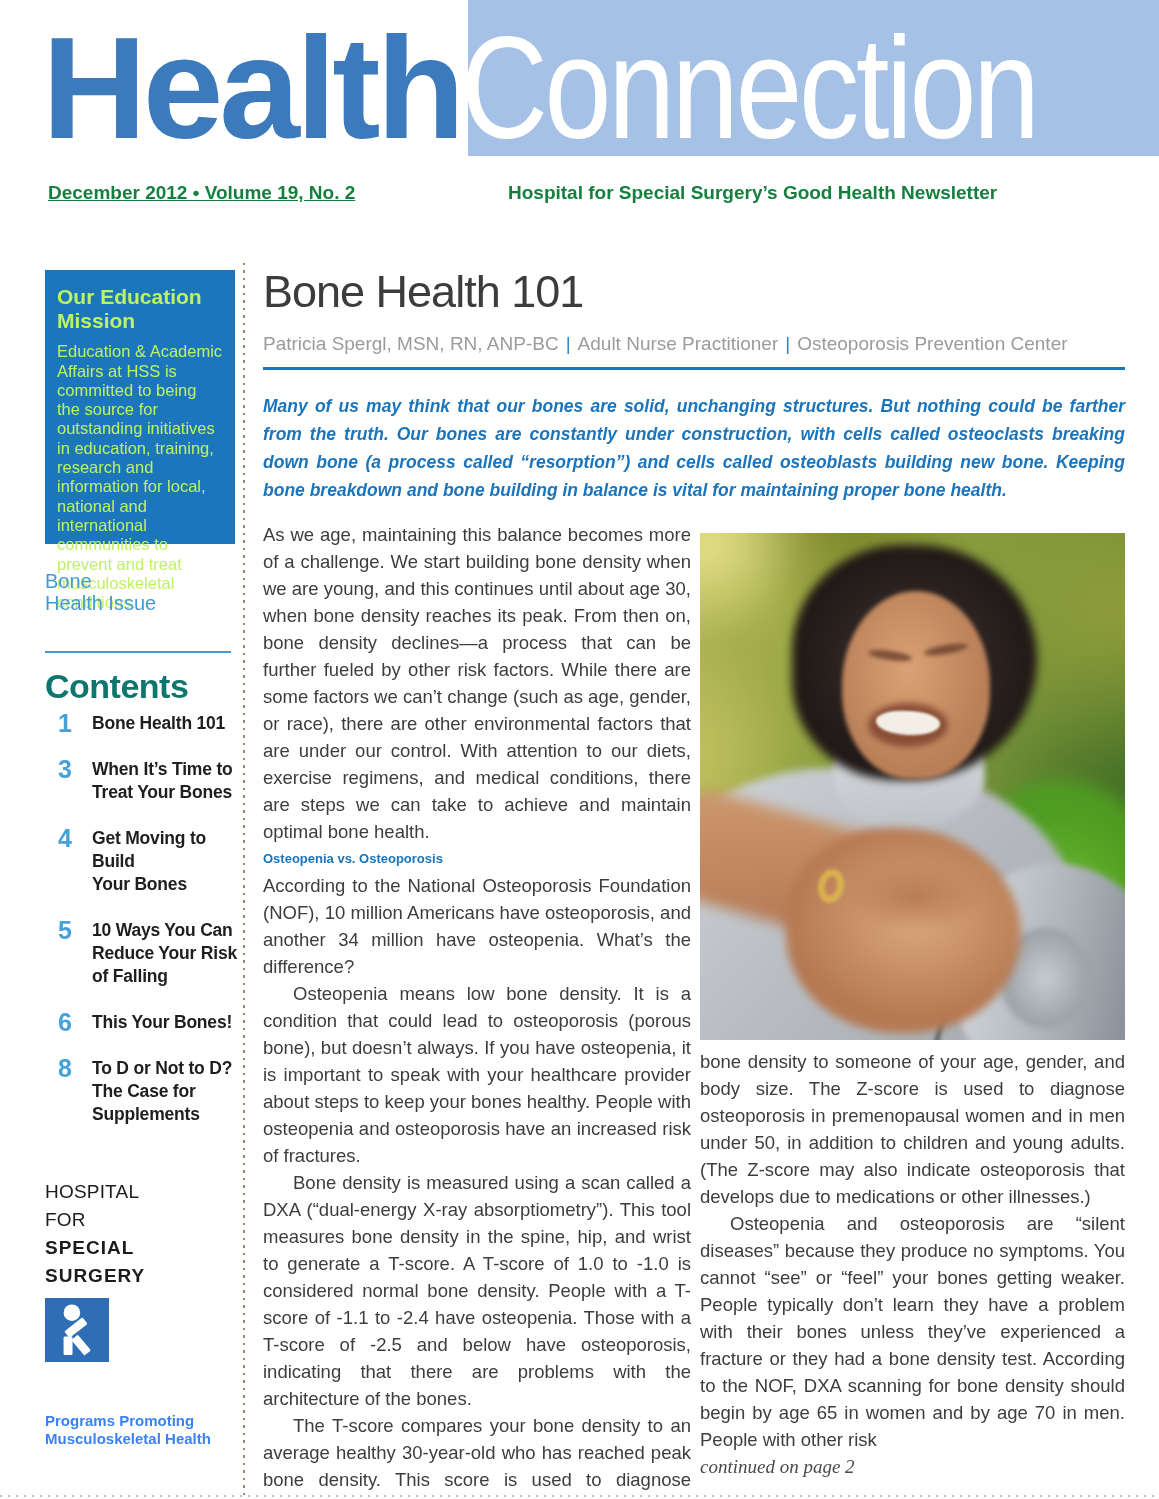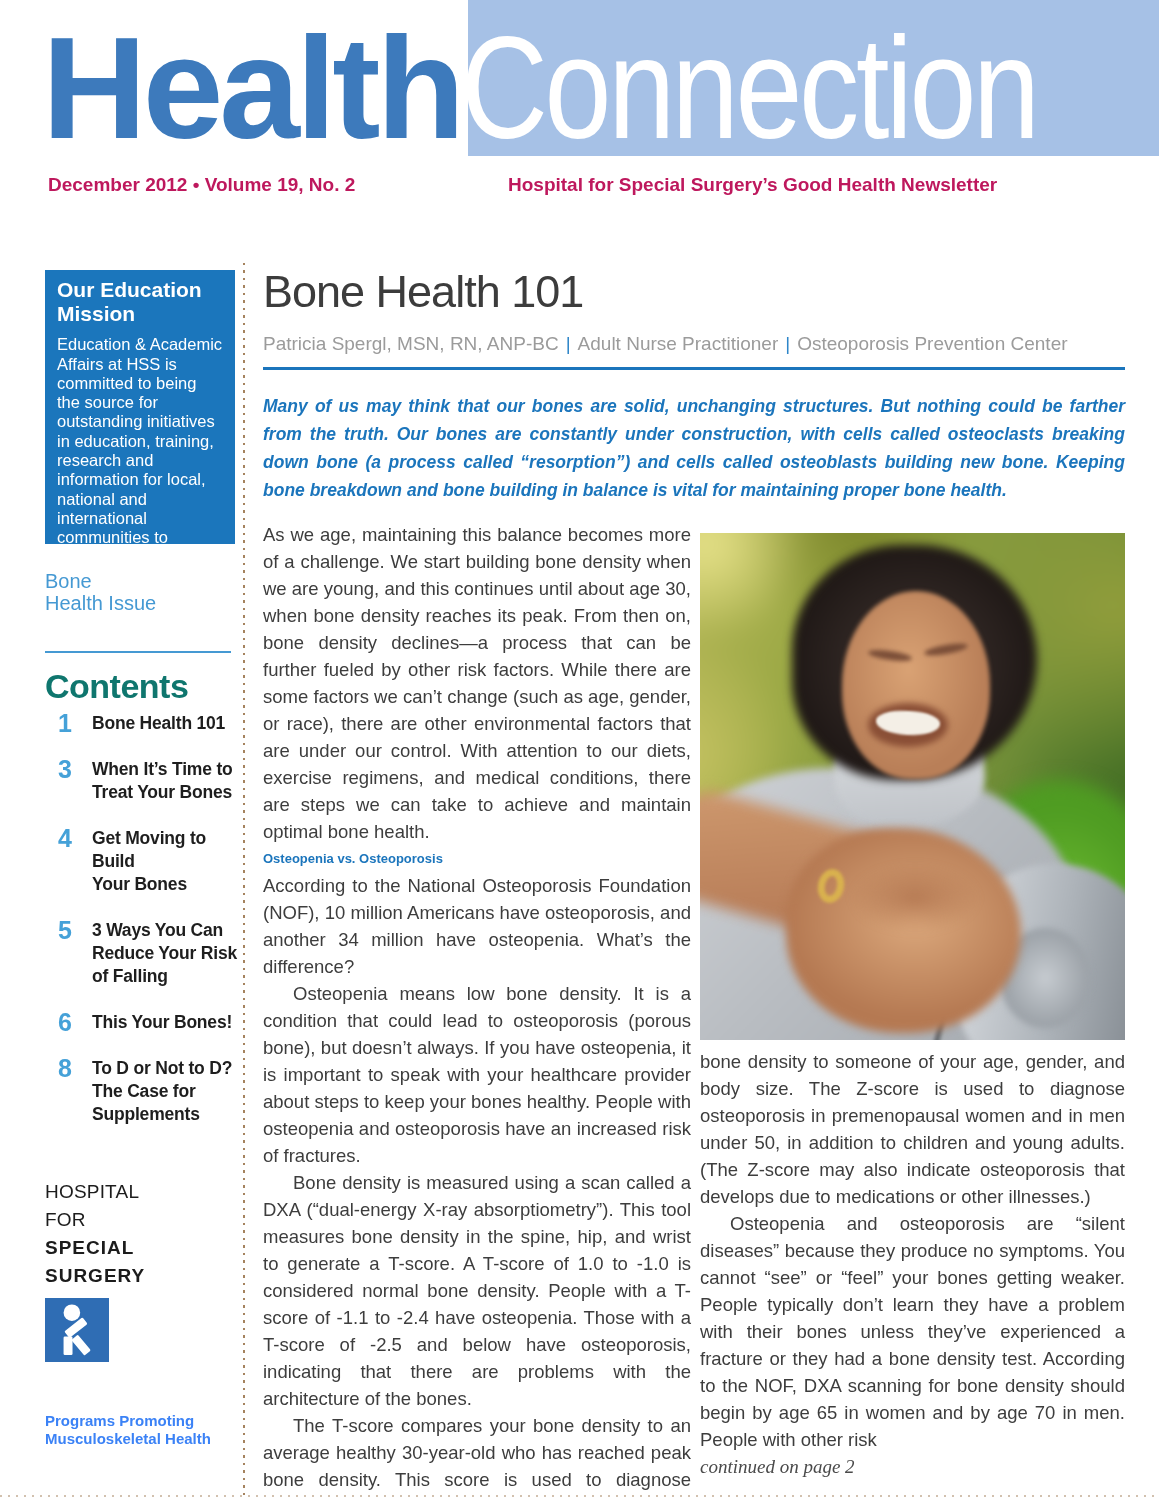--- a/index.html
+++ b/index.html
@@ -5,25 +5,25 @@
   * { margin:0; padding:0; box-sizing:border-box; }
   html,body { background:#ffffff; }
   body { font-family:"Liberation Sans", sans-serif; }
   .page { position:relative; width:1159px; height:1499px; background:#fff; overflow:hidden; }
 
   
   .mast-block { position:absolute; left:468px; top:0; width:691px; height:156px; background:#a6c1e6; }
   .masthead { position:absolute; left:42px; top:16px; line-height:1; white-space:nowrap; }
   .mast-bold { font-size:145px; font-weight:bold; letter-spacing:-4px; color:#3d7abc; }
   .mast-light { display:inline-block; font-size:145px; font-weight:400; letter-spacing:-4px; color:#ffffff; transform:scaleX(.83); transform-origin:left bottom; }
-  .meta-row { position:absolute; left:48px; top:174px; width:1090px; font-size:19px; font-weight:bold; color:#be185d; }
+  .meta-row { position:absolute; left:48px; top:182px; width:1090px; font-size:19px; font-weight:bold; color:#15803d;text-decoration:underline; }
   .meta-tagline { position:absolute; left:460px; top:0; }
 
   
-  .mission-box { position:absolute; left:45px; top:270px; width:190px; height:274px; background:#1b76bc; color:#ffffff; padding:8px 12px; }
+  .mission-box { position:absolute; left:45px; top:270px; width:190px; height:274px; background:#1b76bc; color:#bef264; padding:15px 12px; }
   .mission-title { font-size:21px; font-weight:bold; line-height:1.15; margin-bottom:9px; }
   .mission-body { font-size:16.5px; line-height:1.17; font-weight:500; }
   .issue-label { position:absolute; left:45px; top:570px; font-size:20px; line-height:1.1; color:#4599d3; white-space:pre-line; }
   .sidebar-hr { position:absolute; left:45px; top:651px; width:186px; height:2px; background:#4599d3; }
   .contents-title { position:absolute; left:45px; top:667px; font-size:34px; font-weight:bold; color:#0f766e; letter-spacing:-0.5px; }
   .toc { position:absolute; left:58px; top:712px; width:180px; }
   .toc-item { display:flex; margin-bottom:23px; }
   .toc-num { flex:0 0 34px; font-size:25px; line-height:22px; font-weight:bold; color:#45a1d8; }
   .toc-label { font-size:17.5px; line-height:23px; font-weight:bold; color:#1e1e1e; white-space:pre-line; letter-spacing:-0.2px; }
   .hss-wordmark { position:absolute; left:45px; top:1178px; font-size:19px; line-height:28px; color:#1c1c1c; letter-spacing:0.2px; }
@@ -125,21 +125,21 @@
       <span class="toc-label">When It’s Time to
 Treat Your Bones</span>
     </div>
     <div class="toc-item">
       <span class="toc-num">4</span>
       <span class="toc-label">Get Moving to Build
 Your Bones</span>
     </div>
     <div class="toc-item">
       <span class="toc-num">5</span>
-      <span class="toc-label">3 Ways You Can
+      <span class="toc-label">10 Ways You Can
 Reduce Your Risk
 of Falling</span>
     </div>
     <div class="toc-item">
       <span class="toc-num">6</span>
       <span class="toc-label">This Your Bones!</span>
     </div>
     <div class="toc-item">
       <span class="toc-num">8</span>
       <span class="toc-label">To D or Not to D?

